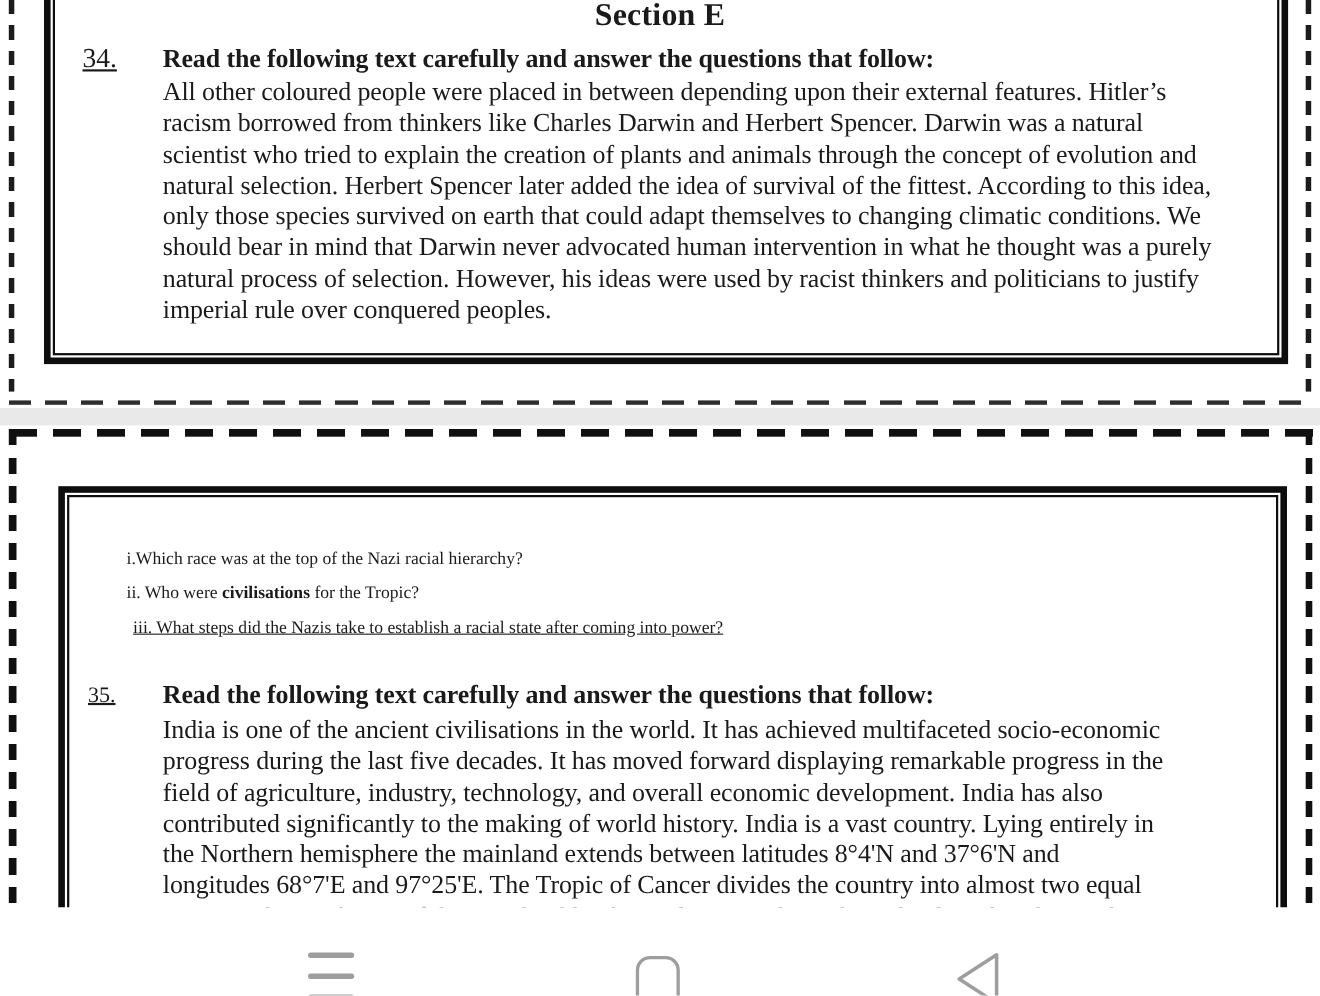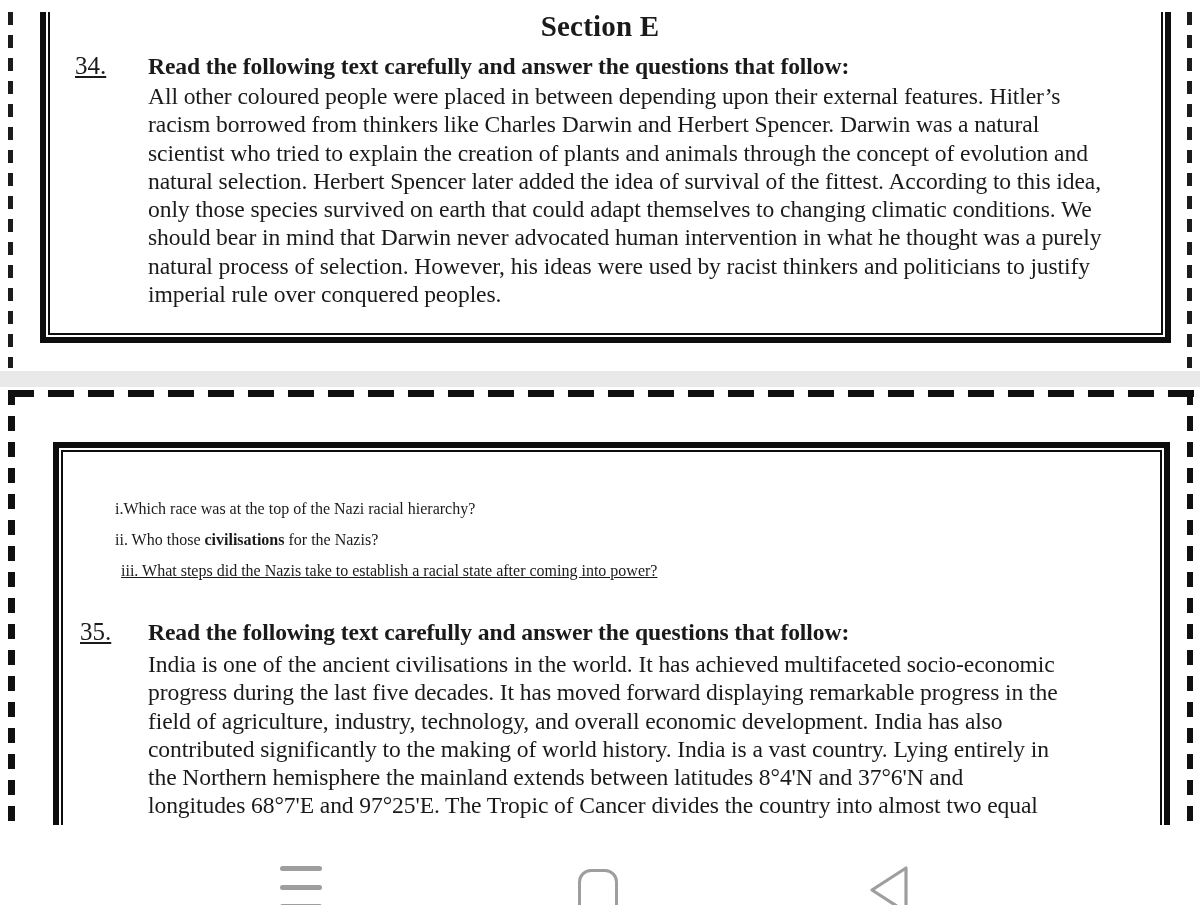--- a/index.html
+++ b/index.html
@@ -8,21 +8,21 @@
     background:#ffffff;
     position:relative;
     overflow:hidden;
     font-family:"Liberation Serif", serif;
     color:#1a1a1a;
   }
   .abs{position:absolute;}
 
   
   .page{position:absolute;left:0;width:1200px;overflow:hidden;background:#fff;}
-  #page1{top:12px;height:371px;}
+  #page1{top:0;height:371px;}
   #page2{top:387px;height:438px;}
   .gray-strip{position:absolute;left:0;top:371px;width:1200px;height:16px;background:#e9e9e9;}
 
   
   .vdash{position:absolute;background:repeating-linear-gradient(180deg,#1c1c1c 0 13px,transparent 13px 23px);}
   .hdash{position:absolute;background:repeating-linear-gradient(90deg,#1c1c1c 0 22px,transparent 22px 35px);}
   #p1-dash-left {left:8px;top:0;width:5px;height:356px;}
   #p1-dash-right{left:1187px;top:0;width:5px;height:356px;}
   #p1-dash-bottom{left:8px;top:364px;width:1184px;height:4px;
     background:repeating-linear-gradient(90deg,#2e2e2e 0 20px,transparent 20px 33px);}
@@ -45,21 +45,21 @@
   .bold{font-weight:bold;}
   #section-title{left:52px;top:-2px;width:1096px;text-align:center;
     font-size:29px;font-weight:bold;letter-spacing:0.2px;}
   #q34-number{left:75px;top:40px;font-size:25px;}
   #q34-body{left:148px;top:40px;width:1005px;}
   #q34-heading{font-size:23.6px;line-height:28px;font-weight:bold;letter-spacing:-0.1px;white-space:pre;}
 
   #questions{left:115px;top:113px;font-size:16px;}
   .qline{height:31px;white-space:pre;}
   #q-iii{padding-left:6px;text-decoration:underline;}
-  #q35-number{left:80px;top:231px;font-size:25px;}
+  #q35-number{left:80px;top:231px;font-size:20px;}
   #q35-body{left:148px;top:231px;width:1005px;}
   #q35-heading{font-size:23.6px;line-height:28px;font-weight:bold;letter-spacing:-0.1px;white-space:pre;}
   #q35-para{margin-top:4px;}
   #q34-para{margin-top:2px;}
 
   
   #navbar{position:absolute;left:0;top:825px;width:1200px;height:80px;background:#ffffff;}
   .navicon{position:absolute;}
   #menu-icon{left:280px;top:41px;width:42px;height:45px;}
   #menu-icon .bar{position:absolute;left:0;width:42px;height:5px;border-radius:2.5px;background:#9e9e9e;}
@@ -104,21 +104,21 @@
   <div class="hdash" id="p2-dash-top"></div>
   <div class="vdash" id="p2-dash-left"></div>
   <div class="vdash" id="p2-dash-right"></div>
 
   <div class="dbox" id="box2">
     <div class="inner"></div>
   </div>
 
   <div class="abs" id="questions">
     <div class="qline">i.Which race was at the top of the Nazi racial hierarchy?</div>
-    <div class="qline"><span>ii. Who those </span><span class="bold">civilisations</span><span> for the Nazis?</span></div>
+    <div class="qline"><span>ii. Who were </span><span class="bold">civilisations</span><span> for the Tropic?</span></div>
     <div class="qline" id="q-iii">iii. What steps did the Nazis take to establish a racial state after coming into power?</div>
   </div>
 
   <div class="abs serif24" id="q35-number">35.</div>
 
   <div class="abs" id="q35-body">
     <div id="q35-heading">Read the following text carefully and answer the questions that follow:</div>
     <div class="para" id="q35-para">India is one of the ancient civilisations in the world. It has achieved multifaceted socio-economic
 progress during the last five decades. It has moved forward displaying remarkable progress in the
 field of agriculture, industry, technology, and overall economic development. India has also

